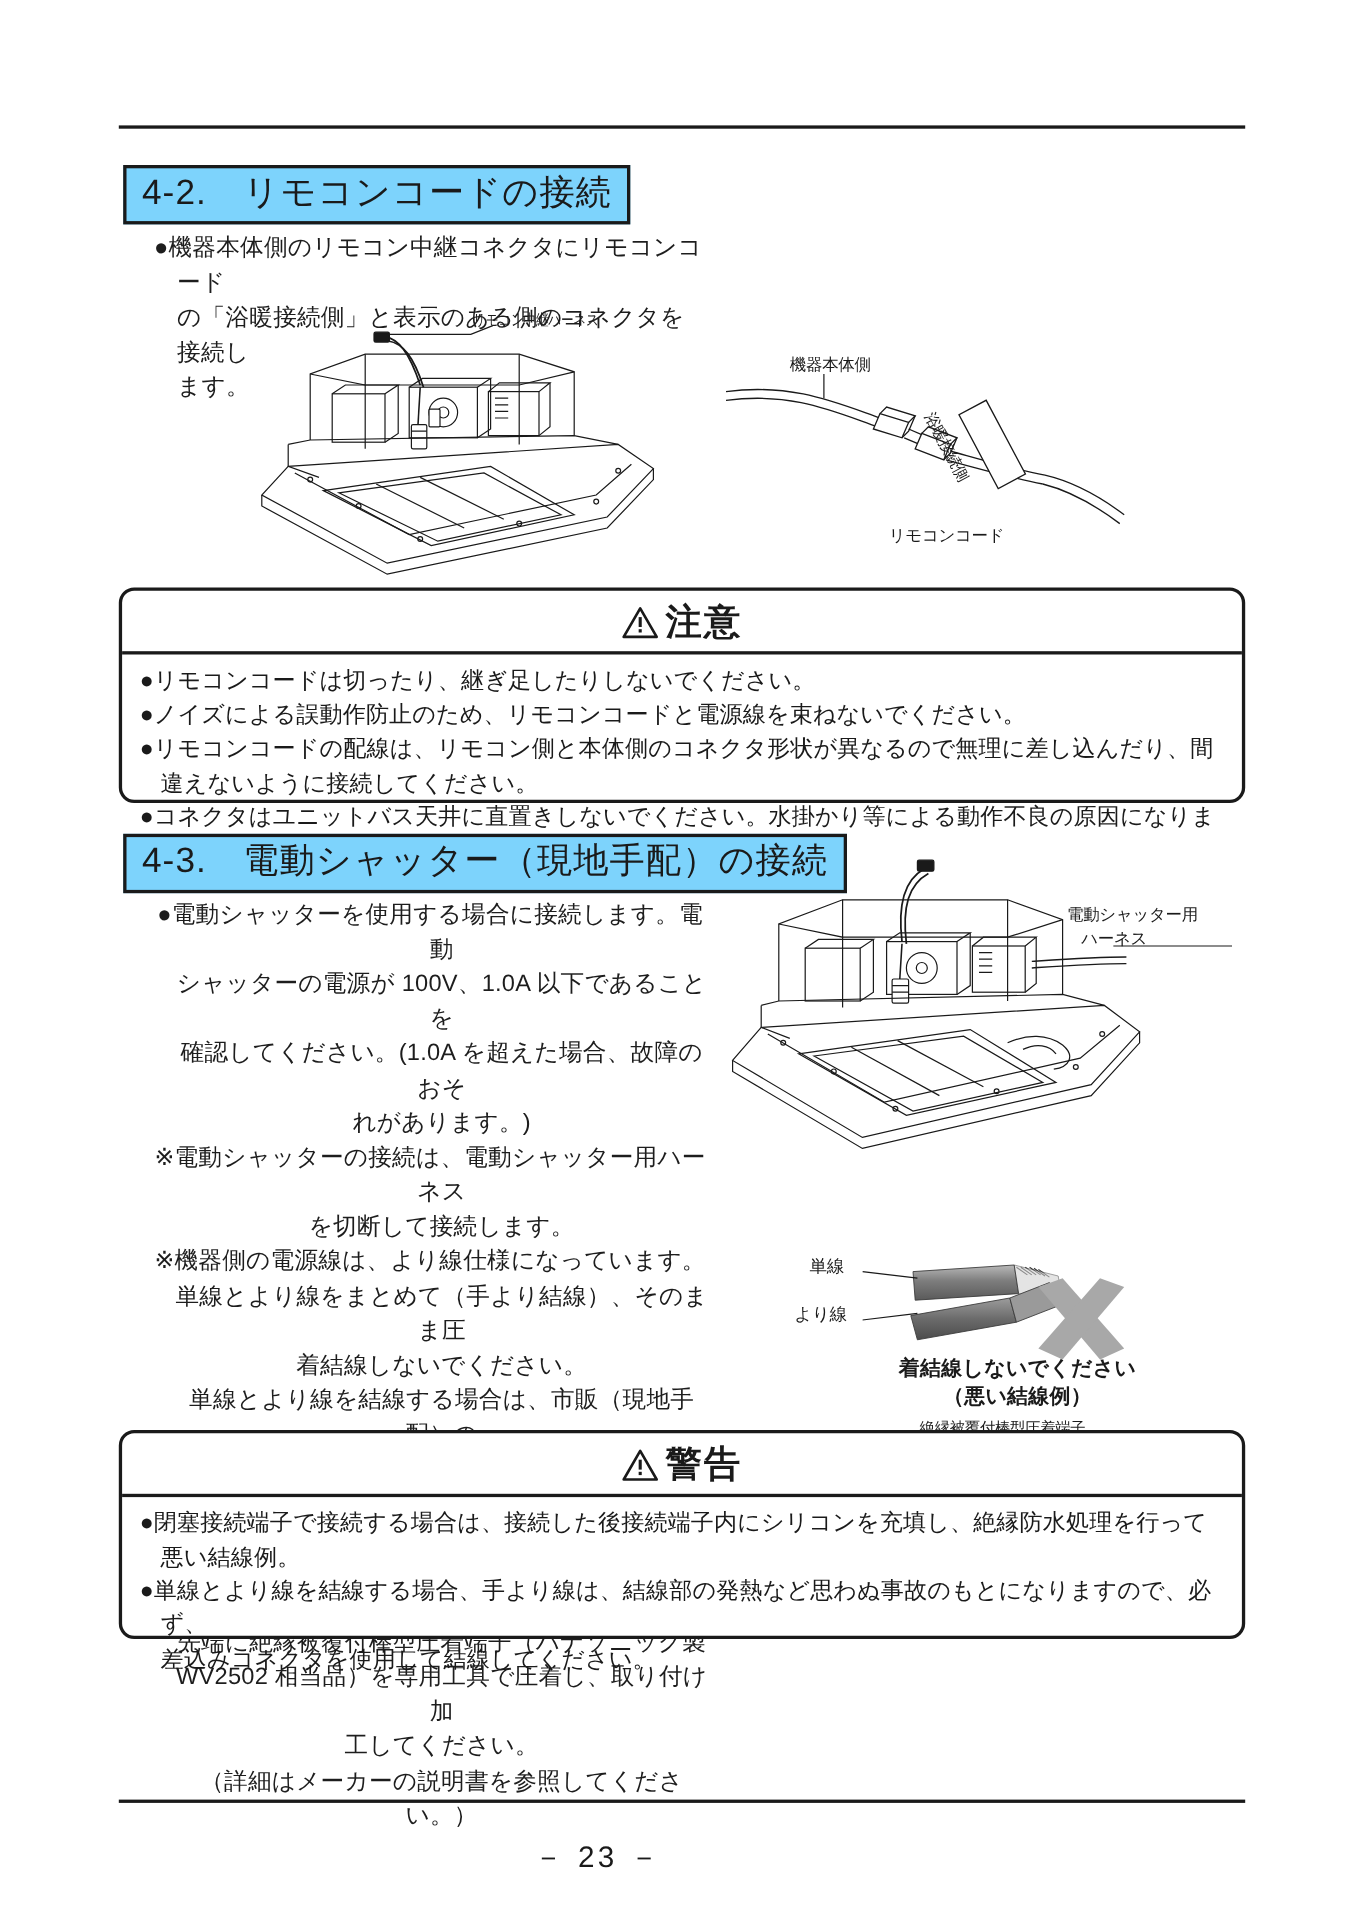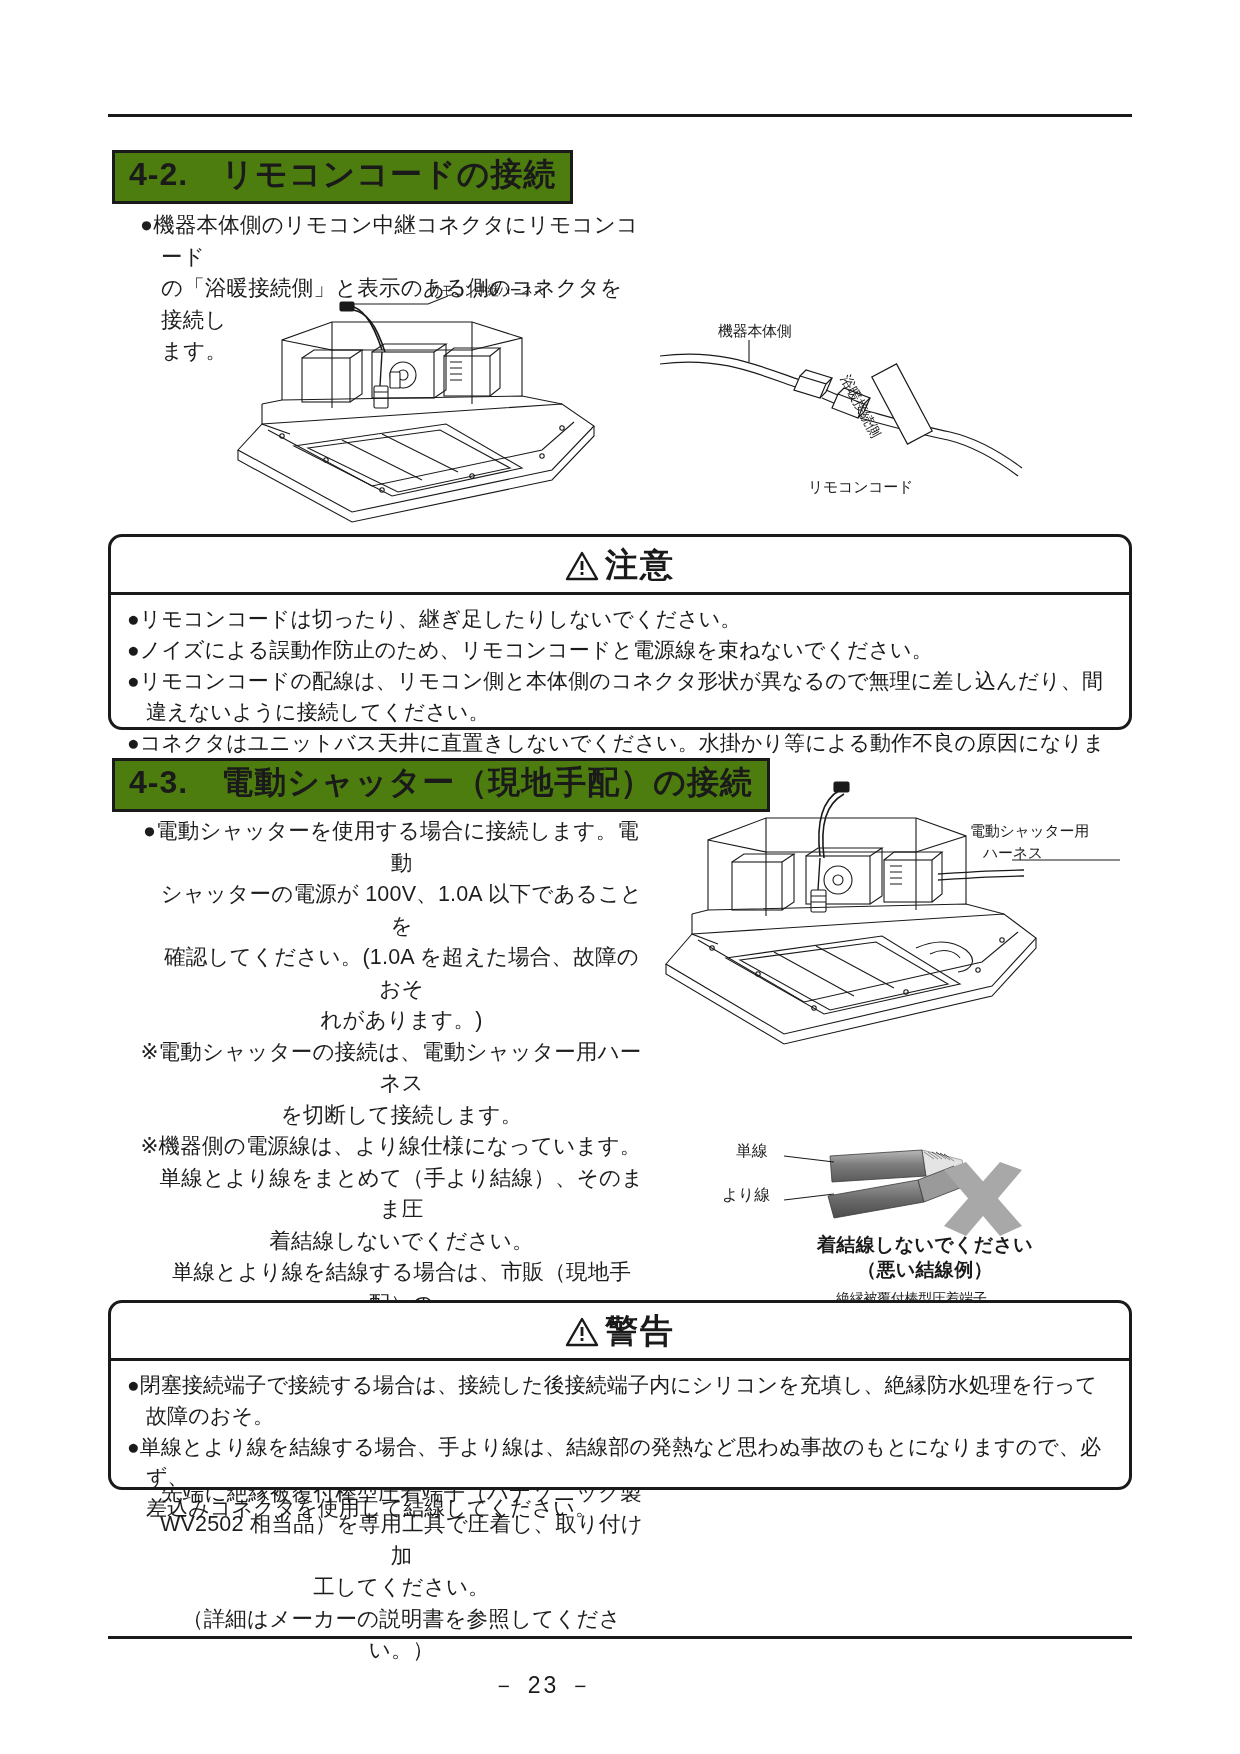--- a/index.html
+++ b/index.html
@@ -37,25 +37,25 @@
     height: 3px;
     background: #1a1a1a;
   }
 
   
   .sec-head {
     position: absolute;
     border: 3px solid #1a1a1a;
     padding: 4px 14px 8px 14px;
     font-size: 32px;
-    font-weight: bold;
+    font-weight: normal;
     letter-spacing: 1px;
     line-height: 1.12;
     white-space: nowrap;
-    background: #4d7c0f;
+    background: #7dd3fc;
   }
   #sec42 { left: 112px; top: 150px; }
   #sec43 { left: 112px; top: 758px; }
 
   
   .body-text {
     position: absolute;
     font-size: 21.5px;
     line-height: 31.5px;
     letter-spacing: 0.2px;
@@ -142,21 +142,21 @@
   
   .fig { position: absolute; }
 
   
   .page-num {
     position: absolute;
     left: 0;
     top: 1670px;
     width: 1087px;
     text-align: center;
-    font-size: 23px;
+    font-size: 27px;
     letter-spacing: 3px;
   }
 
   .ln { stroke: #1a1a1a; fill: none; }
 </style>
 </head>
 <body>
 
 <div class="page">
 
@@ -460,21 +460,21 @@
           <path d="M17 2 L32 28 L2 28 Z" fill="none" stroke="#1a1a1a" stroke-width="2.4" stroke-linejoin="round"></path>
           <rect x="15.6" y="10" width="2.8" height="9" fill="#1a1a1a"></rect>
           <rect x="15.6" y="21" width="2.8" height="3" fill="#1a1a1a"></rect>
         </svg>
       </span>
       <span>警告</span>
     </div>
     <div class="alert-divider"></div>
     <div class="alert-body">
       <p>●<span>閉塞接続端子で接続する場合は、接続した後接続端子内にシリコンを充填し、絶縁防水処理を行って</span></p>
-      <p class="cont">故障のおそ。</p>
+      <p class="cont">悪い結線例。</p>
       <p>●<span>単線とより線を結線する場合、手より線は、結線部の発熱など思わぬ事故のもとになりますので、必ず、</span></p>
       <p class="cont">差込みコネクタを使用して結線してください。</p>
     </div>
   </div>
 
   <div class="rule-bottom"></div>
   <div class="page-num">－ 23 －</div>
 
 </div>
 

